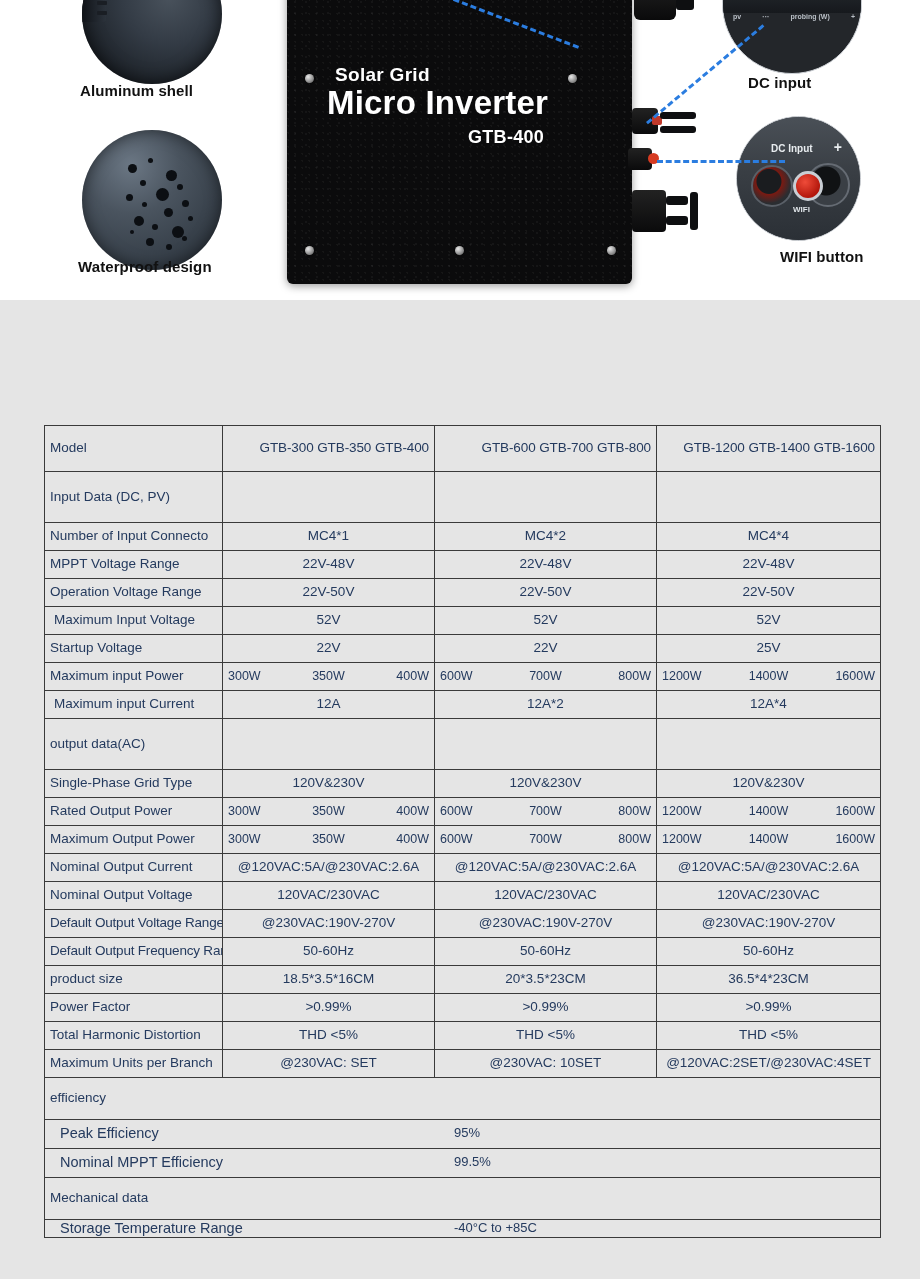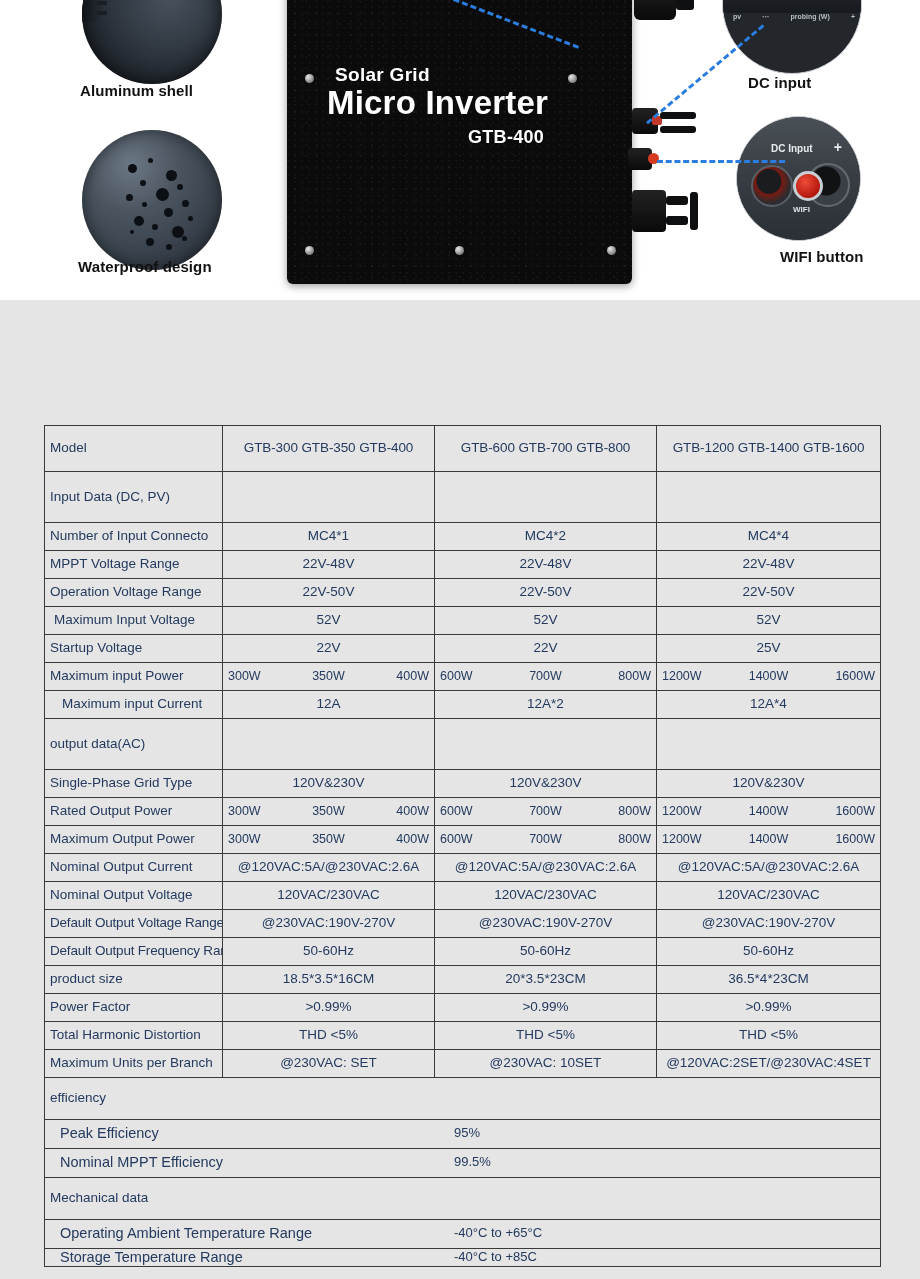--- a/index.html
+++ b/index.html
@@ -164,21 +164,21 @@
   td.lbl-xs  { font-size: 10.5px; letter-spacing:-.2px; }
 
   td.val { text-align:center; font-size: 12.5px; }
   td.val-sm { text-align:center; font-size: 11px; }
 
   .triple { display:flex; justify-content:space-between; align-items:center; width:100%; }
   .triple span { font-size:12.5px; }
 
   tr.r-model td { height: 46px; }
   tr.r-model .c-label { font-size: 24px; padding-left:10px; }
-  tr.r-model td.val { font-size: 14.5px; letter-spacing:-.1px; }
+  tr.r-model td.val { font-size: 14.5px; letter-spacing:-.1px;text-align:right; }
 
   tr.r-section td { height: 51px; }
 
   tr.r-data td { height: 28px; }
 
   
   tr.r-section2 td { height: 42px; font-size:17px; padding-left:6px; }
   tr.r-full td { height: 29px; }
   .fullrow { position:relative; width:100%; }
   .fullrow .k { font-size:14.5px;margin-left:10px; }
@@ -343,21 +343,21 @@
           </td>
         <td>
             <div class="triple">
           <span>1200W</span>
           <span>1400W</span>
           <span>1600W</span>
         </div>
           </td>
       </tr>
       <tr class="r-data">
-        <td class="lbl-sm" style="padding-left:17px">Maximum input Current</td>
+        <td class="lbl-sm" style="padding-left:9px">Maximum input Current</td>
         <td class="val">12A</td>
         <td class="val">12A*2</td>
         <td class="val">12A*4</td>
       </tr>
 
       <tr class="r-section">
         <td>output data(AC)</td>
         <td></td>
           <td></td>
           <td></td>
@@ -482,28 +482,20 @@
             <div class="fullrow">
           <span class="k">Nominal MPPT Efficiency</span>
           <span class="v">99.5%</span>
         </div>
           </td>
       </tr>
 
       <tr class="r-section2">
         <td colspan="4">Mechanical data</td>
       </tr>
-      <tr class="r-full">
-        <td colspan="4">
-            <div class="fullrow">
-          <span class="k">Operating Ambient Temperature Range</span>
-          <span class="v">-40°C to +65°C</span>
-        </div>
-          </td>
-      </tr>
       <tr class="r-cut">
         <td colspan="4">
             <div class="fullrow">
           <span class="k">Storage Temperature Range</span>
           <span class="v">-40°C to +85C</span>
         </div>
           </td>
       </tr>
 
     </tbody>

